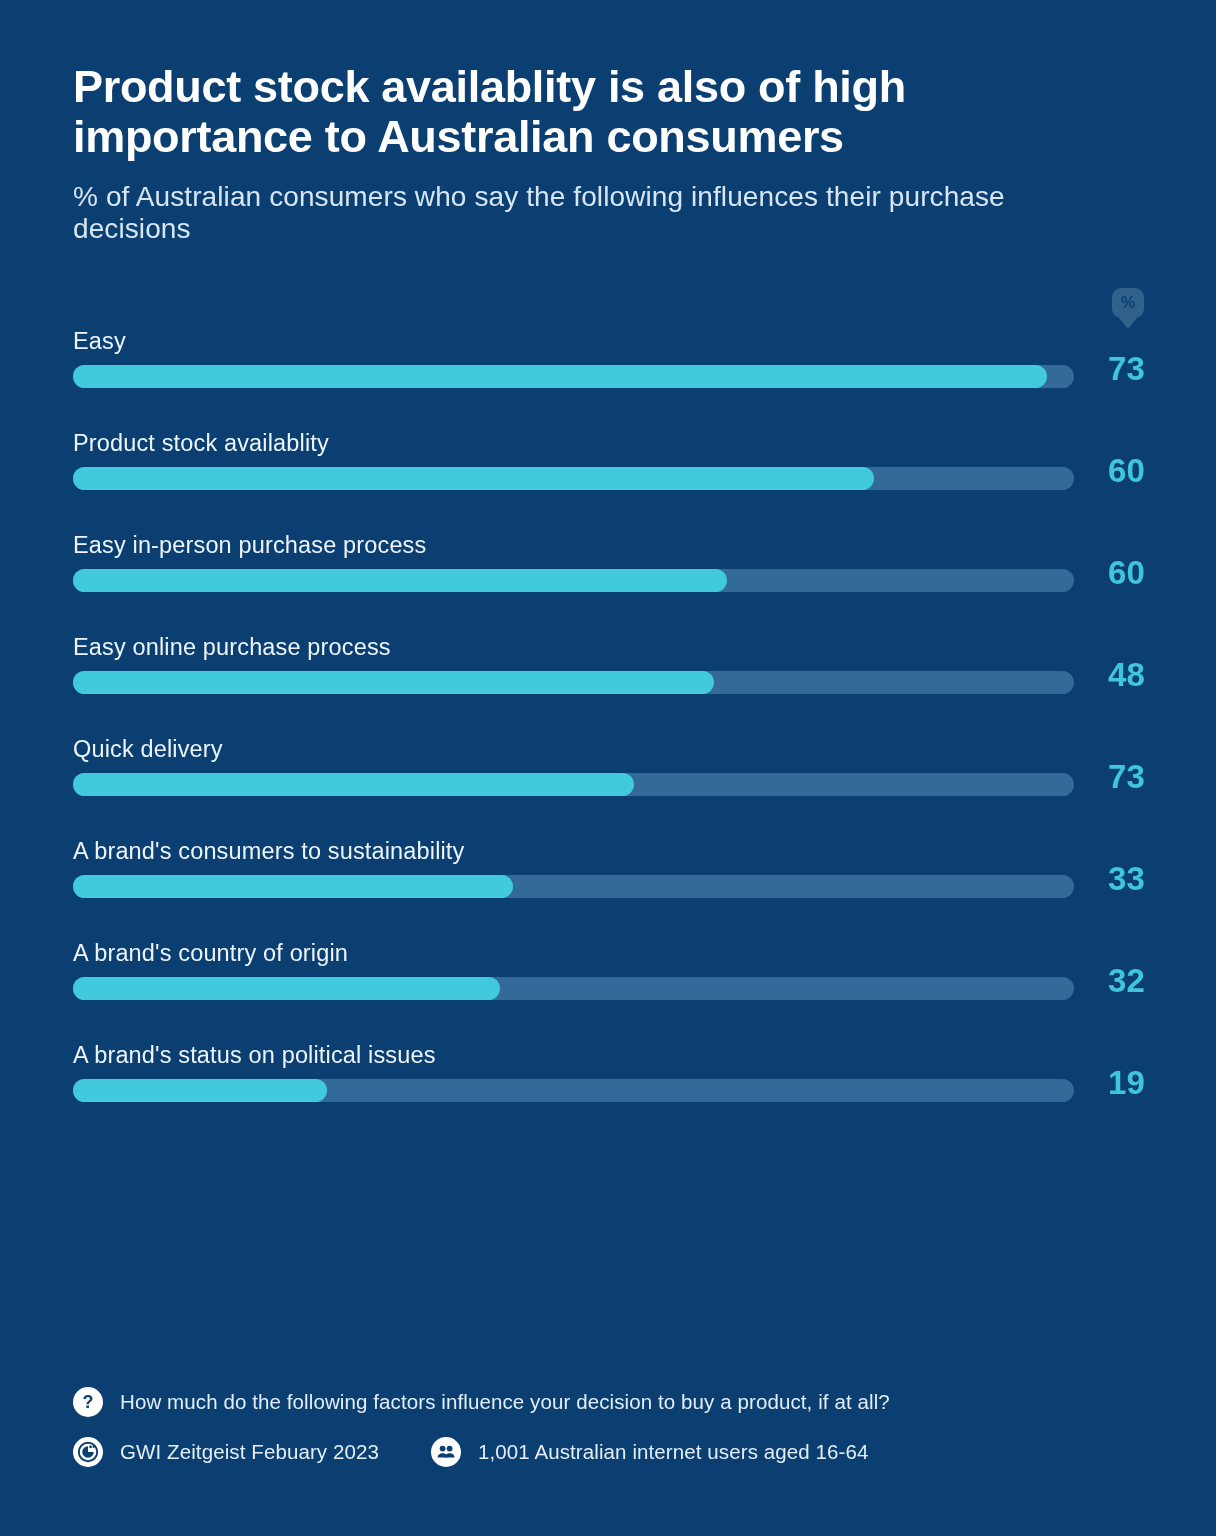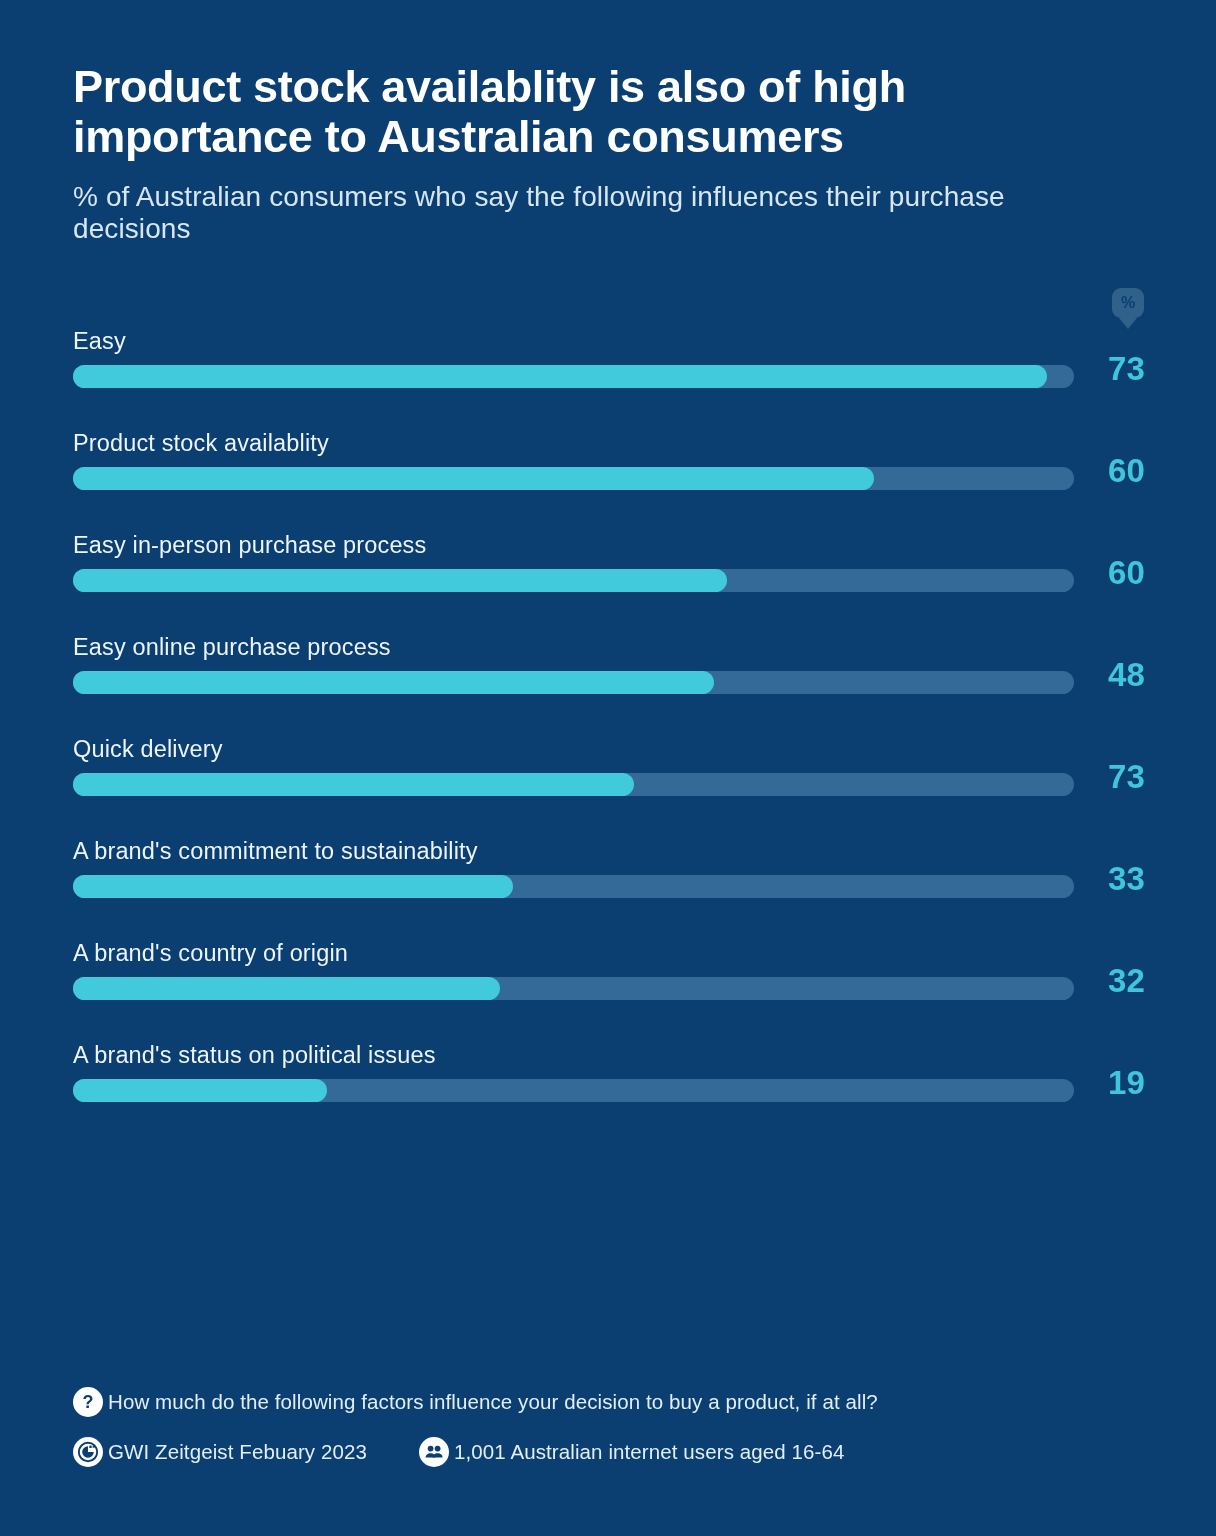--- a/index.html
+++ b/index.html
@@ -153,21 +153,21 @@
     color: #0b3f71;
     font-size: 18px;
     font-weight: 700;
     line-height: 1;
   }
   .f-text {
     color: #e3eef7;
     font-size: 20.5px;
     font-weight: 400;
     letter-spacing: 0.1px;
-    margin-left: 5px;
+    margin-left: 17px;
     white-space: nowrap;
   }
   .f-group {
     display: flex;
     align-items: center;
   }
   .f-group.second {
     margin-left: 52px;
   }
 </style>
@@ -218,21 +218,21 @@
         <div class="row-value">48</div>
       </div>
       <div class="row">
         <div class="row-label">Quick delivery</div>
         <div class="bar-track">
           <div class="bar-fill" style="width: 56%;"></div>
         </div>
         <div class="row-value">73</div>
       </div>
       <div class="row">
-        <div class="row-label">A brand's commitment to sustainability</div>
+        <div class="row-label">A brand's consumers to sustainability</div>
         <div class="bar-track">
           <div class="bar-fill" style="width: 44%;"></div>
         </div>
         <div class="row-value">33</div>
       </div>
       <div class="row">
         <div class="row-label">A brand's country of origin</div>
         <div class="bar-track">
           <div class="bar-fill" style="width: 42.6667%;"></div>
         </div>

